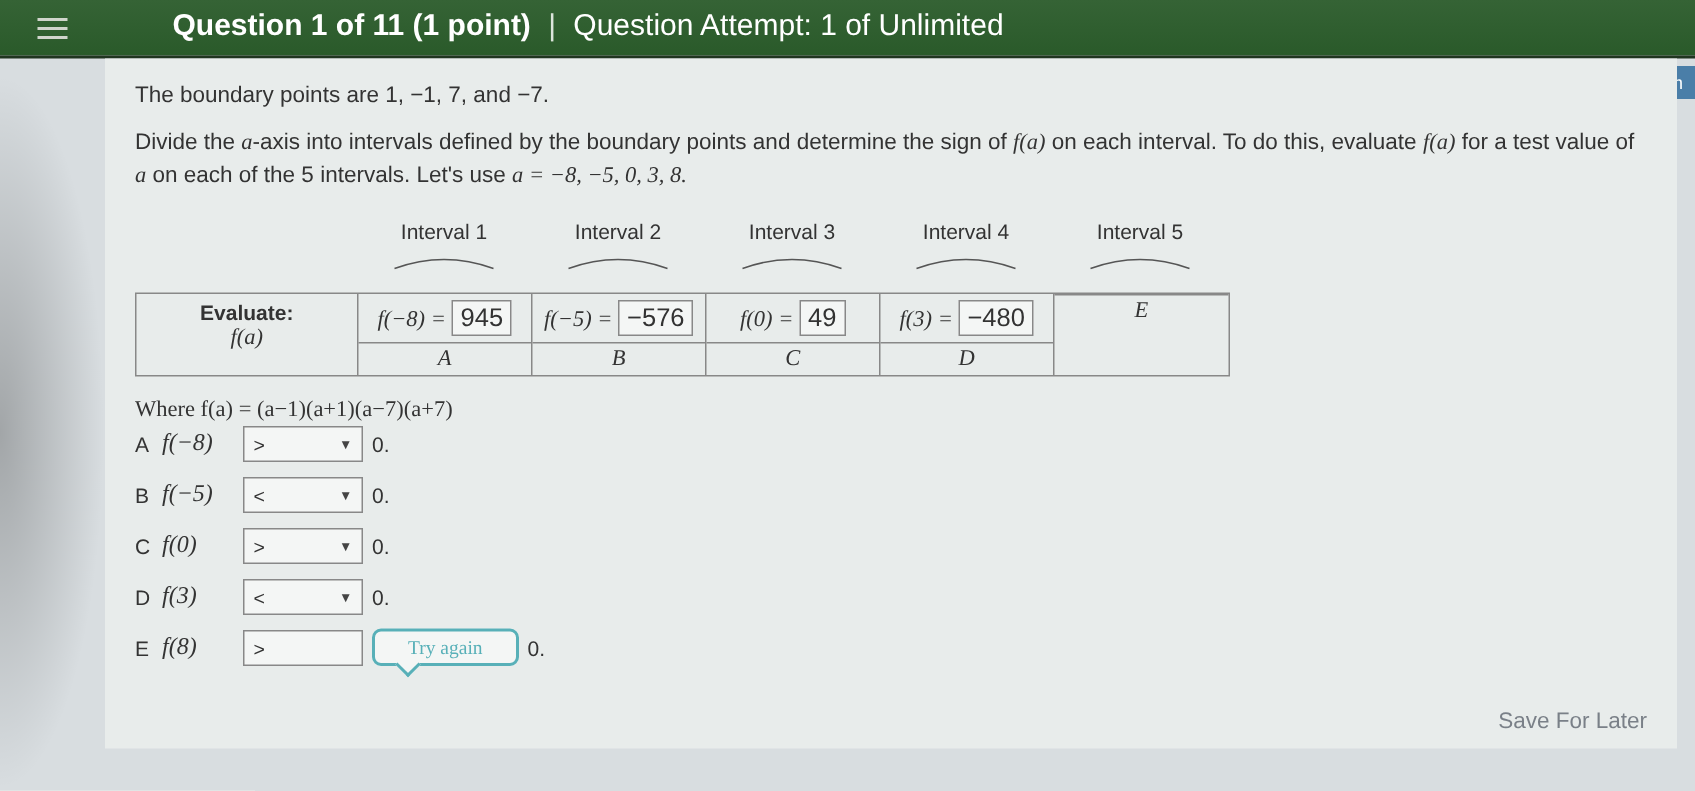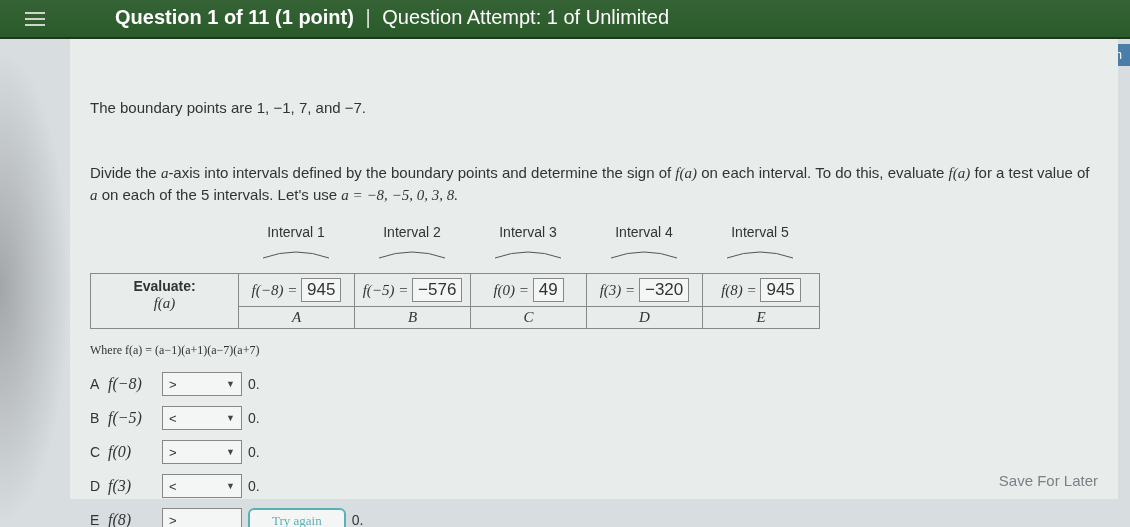--- a/index.html
+++ b/index.html
@@ -6,40 +6,40 @@
 body { font-family: Arial, Helvetica, sans-serif; background: #d8dde0; width: 1130px; height: 527px; overflow: hidden; position: relative; }
 .header { background: #2a5a2a; background: linear-gradient(#356335, #2a5a2a); color: #e0e8e0; padding: 6px 0 8px 0; border-bottom: 2px solid #203520;}
 .hamburger { position: absolute; left: 25px; top: 12px; display: flex; flex-direction: column; gap: 4px; cursor: pointer;}
 .hamburger span { width: 20px; height: 2px; background: #d0d5cc; display: block; }
 .hdr-inner { margin-left: 115px; }
 .section-line { font-size: 14px; color: #b5c5b5; margin-bottom: 4px;}
 .question-line { font-size: 20px; color: #ffffff; }
 .question-line .sep { margin: 0 6px; color: #dce5dc;}
 .top-btn { position: absolute; right: 0; top: 44px; background: #4a7ea8; color: #fff; padding: 4px 8px; font-size: 12px; border-radius: 3px 0 0 3px; }
 .content { background: #e8eceb; margin: 0 12px 0 70px; padding: 14px 20px 20px 20px; color: #333; font-size: 15px; height: 460px; position: relative;}
-.content p { margin-bottom: 10px; line-height: 1.4; margin-top: 44px; }
+.content p { margin-bottom: 10px; line-height: 1.4; }
 .math-i { font-style: italic; font-family: 'Times New Roman', serif; }
 .func { font-style: italic; font-family: 'Times New Roman', serif; }
 .intervals-row { display: flex; margin: 18px 0 6px 0; }
 .interval-lbl { width: 116px; text-align: center; font-size: 14px; color: #333;}
 .intervals-row::before { content: ""; width: 148px; display: inline-block;}
 .arcs-row { display: flex; margin-bottom: 10px;}
 .arcs-row::before { content: ""; width: 148px; display: inline-block;}
 .arc { width: 116px; text-align: center; }
 .arc svg { width: 70px; height: 10px; display: inline-block;}
 .eval-table { display: flex; border: 1px solid #888; width: fit-content; margin-bottom: 14px;}
 .eval-table .hdr-col { width: 148px; text-align: center; border-right: 1px solid #888; padding: 4px 2px; }
 .eval-table .hdr-col .evalword { font-weight: bold; display:block; font-size: 14px;}
 .eval-table .hdr-col .fofa { font-style: italic; font-family: 'Times New Roman', serif; font-size: 15px;}
 .eval-table .cell { width: 116px; text-align: center; border-right: 1px solid #888; }
 .eval-table .cell:last-child { border-right: none;}
 .eval-table .cell .top { padding: 4px 2px; font-family: 'Times New Roman', serif; font-size: 15px; font-style: italic;}
 .eval-table .cell .top .valbox { display: inline-block; border: 1px solid #888; padding: 1px 5px; font-style: normal; font-family: Arial; font-size: 17px; background: #f4f6f5;}
 .eval-table .cell .bot { border-top: 1px solid #888; font-style: italic; font-family: 'Times New Roman', serif; padding: 2px;}
-.where-line { font-family: 'Times New Roman', serif; font-size: 12px; margin-bottom: 14px;}
+.where-line { font-family: 'Times New Roman', serif; font-size: 15px; margin-bottom: 2px;}
 .sign-row { display: flex; align-items: center; margin-bottom: 10px; font-family: 'Times New Roman', serif; font-size: 16px;}
 .sign-row .tag { width: 18px; font-family: Arial; font-size: 14px; color: #333; font-style: normal;}
 .sign-row .funcpart { width: 54px; }
 .sign-row .sel { width: 80px; height: 24px; border: 1px solid #888; background: #f4f6f5; display:flex; align-items:center; justify-content: space-between; padding: 0 6px; font-family: Arial; font-size: 13px; color: #333; cursor: pointer;}
 .sign-row .sel .tri { font-size: 9px; color: #444;}
 .sign-row .zero { margin-left: 6px; font-family: Arial; font-size: 14px;}
 .tryagain-wrap { position: relative; display: inline-block;}
 .tryagain { border: 2px solid #58b0b8; border-radius: 6px; padding: 3px 22px; font-size: 13px; color: #58b0b8; background: #f4f6f5; cursor: pointer;}
 .tryagain-point { position: absolute; left: 18px; bottom: -8px; width: 12px; height: 12px; background: #f4f6f5; border-left: 2px solid #58b0b8; border-bottom: 2px solid #58b0b8; transform: rotate(-45deg);}
 .footer-r { position: absolute; right: 20px; bottom: 10px; color: #7a8088; font-size: 15px;}
@@ -111,25 +111,24 @@
     </div>
     <div class="cell">
       <div class="top"><span>f(−5) =</span> <span class="valbox">−576</span></div>
       <div class="bot">B</div>
     </div>
     <div class="cell">
       <div class="top"><span>f(0) =</span> <span class="valbox">49</span></div>
       <div class="bot">C</div>
     </div>
     <div class="cell">
-      <div class="top"><span>f(3) =</span> <span class="valbox">−320</span></div>
+      <div class="top"><span>f(3) =</span> <span class="valbox">−480</span></div>
       <div class="bot">D</div>
     </div>
     <div class="cell">
-      <div class="top"><span>f(8) =</span> <span class="valbox">945</span></div>
       <div class="bot">E</div>
     </div>
   </div>
 
   <div class="where-line">Where f(a) = (a−1)(a+1)(a−7)(a+7)</div>
 
   <div id="sign-rows">
       <div class="sign-row">
         <span class="tag">A</span>
         <span class="funcpart func">f(−8)</span>

